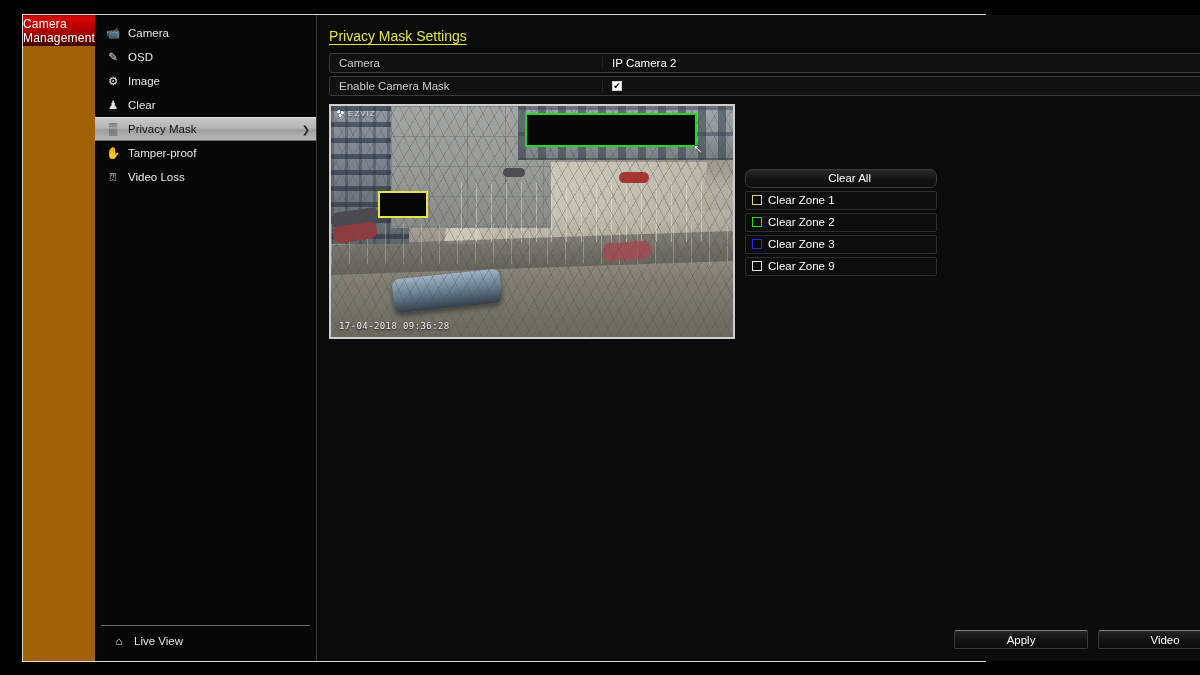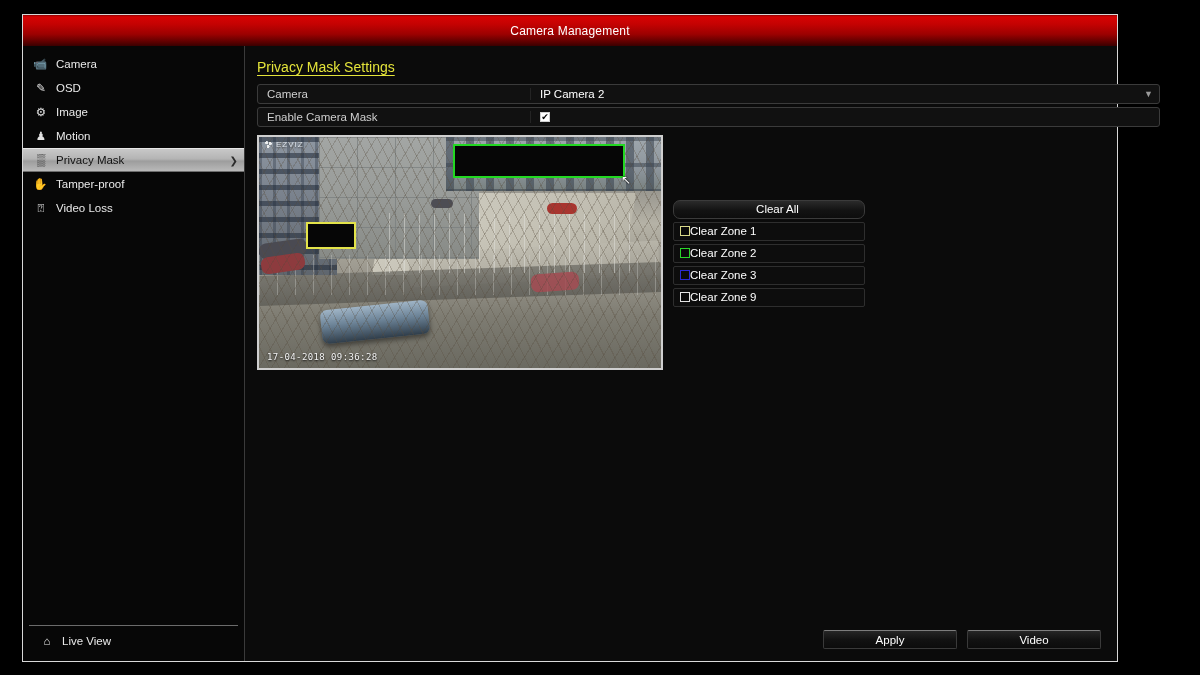--- a/index.html
+++ b/index.html
@@ -7,25 +7,24 @@
     width: 1200px; height: 675px;
     background: #000;
     font-family: "Liberation Sans", sans-serif;
     overflow: hidden;
   }
 
   
   #window {
     position: absolute;
     left: 22px; top: 14px;
-    width: 1096px; height: 648px;
+    width: 964px; height: 648px;
     border: 1px solid #d8d8d8;
     background: #a16207;
     display: flex;
-    flex-direction: column;
   }
 
   
   #titlebar {
     height: 31px;
     flex: 0 0 31px;
     background: linear-gradient(to bottom,
         #8e0000 0%, #d60303 6%, #c40202 30%, #9c0101 62%, #5a0000 88%, #3a0000 100%);
     display: flex;
     align-items: center;
@@ -310,20 +309,21 @@
   .zone-row {
     height: 19px;
     border: 1px solid #2e2e2e;
     border-radius: 2px;
     background: #0d0d0d;
     display: flex; align-items: center;
     padding-left: 6px;
     margin-bottom: 3px;
     color: #ffffff;
     font-size: 11.5px;
+    gap: 6px;
   }
   .zone-box {
     width: 10px; height: 10px;
     flex: 0 0 10px;
     border: 1.5px solid #fff;
     background: #0a0a0a;
   }
 
   
   #bottom-bar {
@@ -367,21 +367,21 @@
             <span class="lbl">OSD</span>
             <span class="chev"></span>
           </div>
           <div class="side-item">
             <span class="ico">⚙</span>
             <span class="lbl">Image</span>
             <span class="chev"></span>
           </div>
           <div class="side-item">
             <span class="ico">♟</span>
-            <span class="lbl">Motion</span>
+            <span class="lbl">Clear</span>
             <span class="chev"></span>
           </div>
           <div class="side-item active">
             <span class="ico">▒</span>
             <span class="lbl">Privacy Mask</span>
             <span class="chev">❯</span>
           </div>
           <div class="side-item">
             <span class="ico">✋</span>
             <span class="lbl">Tamper-proof</span>

